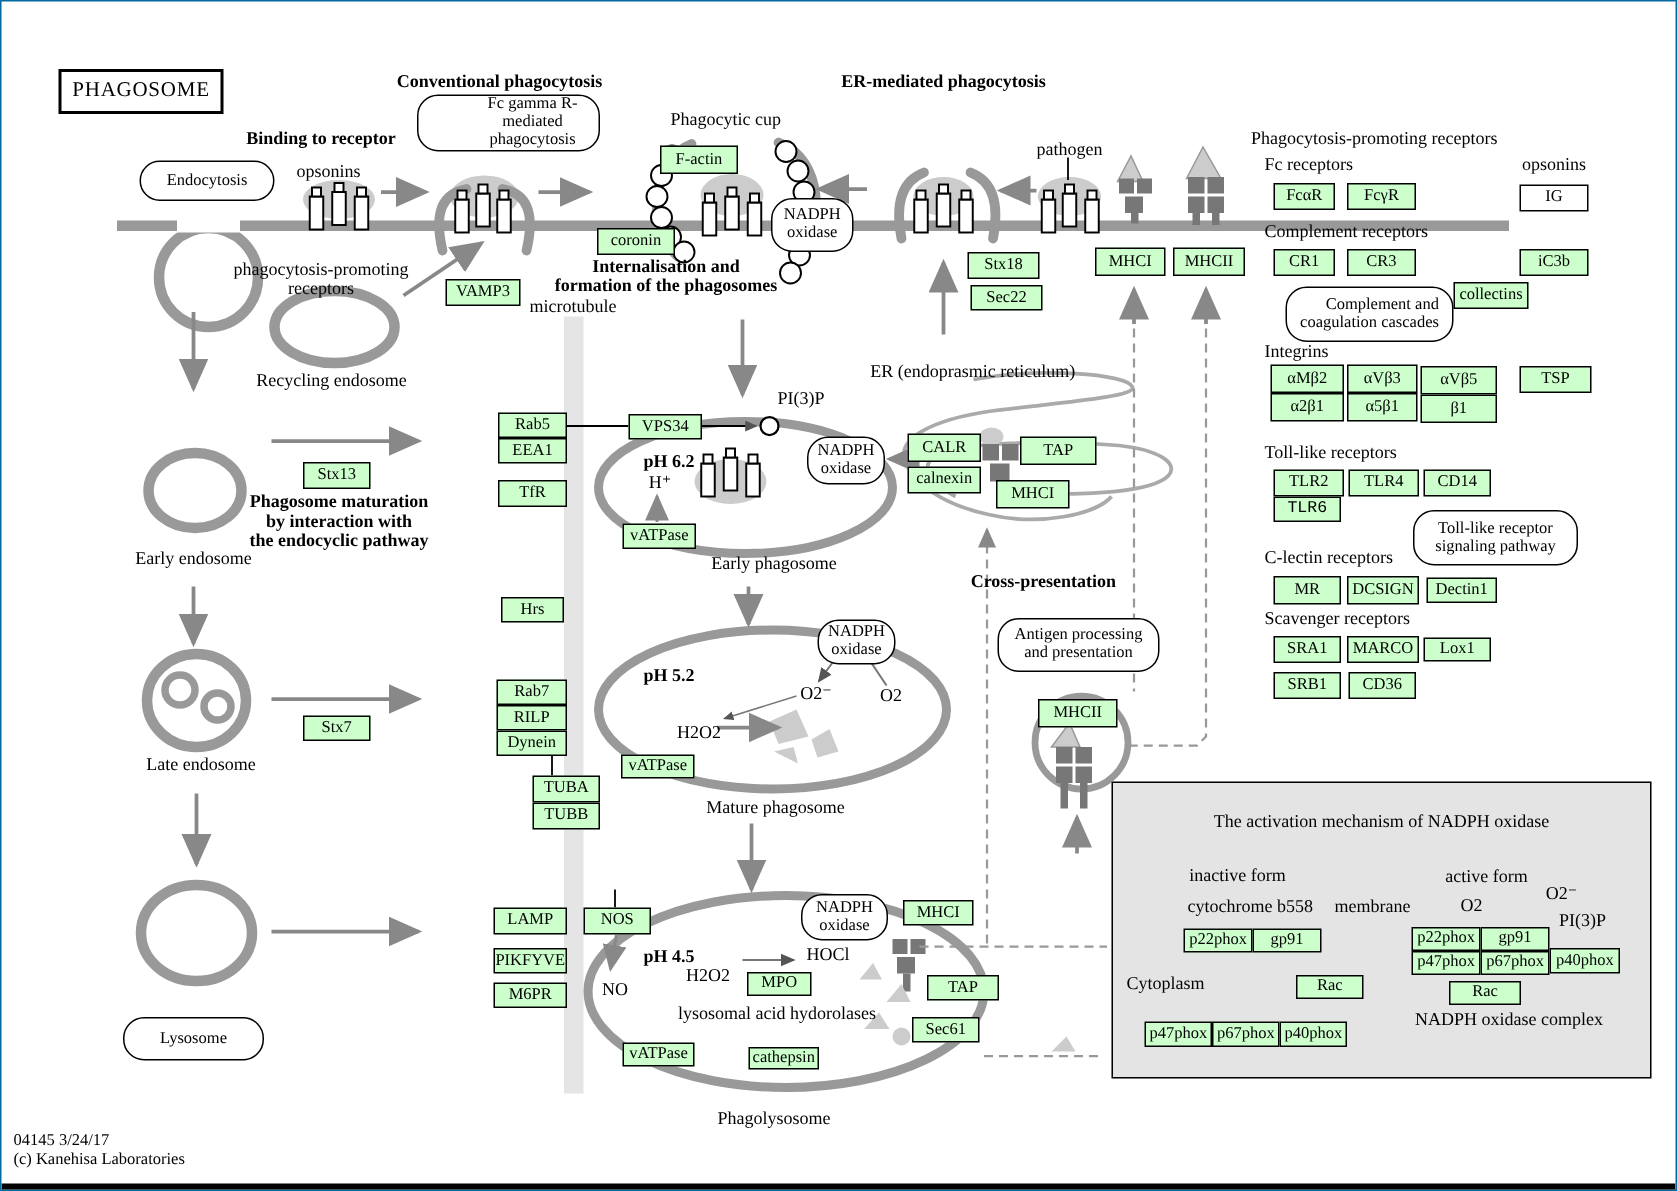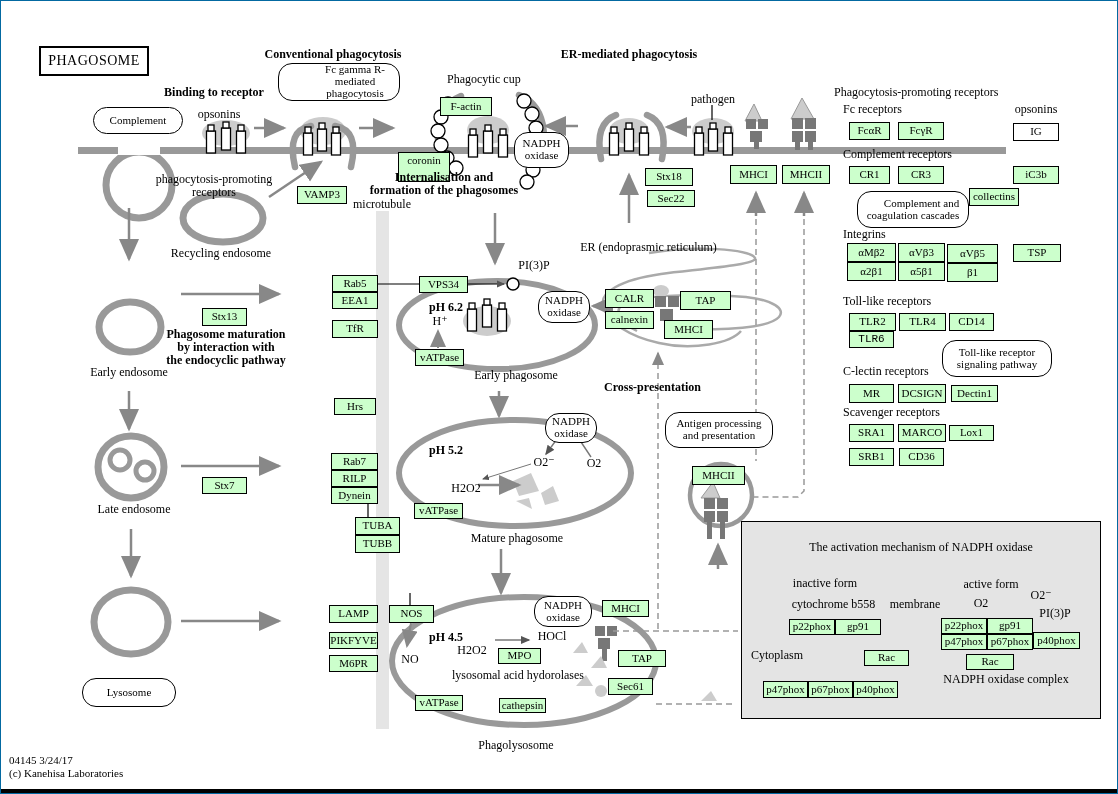--- a/index.html
+++ b/index.html
@@ -247,21 +247,21 @@
   </svg>
 
   <div id="inset"></div>
 
   <div id="title-box">
       <span>PHAGOSOME</span>
     </div>
 
   <div class="layer" id="nodes-layer">
       <div class="gene-box" style="left: 296px; top: 185px; width: 50px; height: 18px; line-height: 15px;">VAMP3</div>
-      <div class="gene-box" style="left: 397px; top: 151px; width: 52px; height: 30px; line-height: 15px;">coronin</div>
+      <div class="gene-box" style="left: 397px; top: 151px; width: 52px; height: 18px; line-height: 15px;">coronin</div>
       <div class="gene-box" style="left: 439px; top: 96px; width: 52px; height: 19px; line-height: 16px;">F-actin</div>
       <div class="gene-box" style="left: 644px; top: 167px; width: 48px; height: 18px; line-height: 15px;">Stx18</div>
       <div class="gene-box" style="left: 646px; top: 189px; width: 48px; height: 17px; line-height: 14px;">Sec22</div>
       <div class="gene-box" style="left: 729px; top: 164px; width: 47px; height: 19px; line-height: 16px;">MHCI</div>
       <div class="gene-box" style="left: 781px; top: 164px; width: 48px; height: 19px; line-height: 16px;">MHCII</div>
       <div class="gene-box" style="left: 848px; top: 121px; width: 41px; height: 18px; line-height: 15px;">FcαR</div>
       <div class="gene-box" style="left: 897px; top: 121px; width: 46px; height: 18px; line-height: 15px;">FcγR</div>
       <div class="gene-box" style="left: 1012px; top: 122px; width: 46px; height: 18px; line-height: 15px; background: rgb(255, 255, 255);">IG</div>
       <div class="gene-box" style="left: 848px; top: 165px; width: 41px; height: 18px; line-height: 15px;">CR1</div>
       <div class="gene-box" style="left: 897px; top: 165px; width: 46px; height: 18px; line-height: 15px;">CR3</div>
@@ -320,21 +320,21 @@
       <div class="gene-box" style="left: 863px; top: 649px; width: 45px; height: 16px; line-height: 13px;">Rac</div>
       <div class="gene-box" style="left: 762px; top: 680px; width: 45px; height: 17px; line-height: 14px;">p47phox</div>
       <div class="gene-box" style="left: 807px; top: 680px; width: 45px; height: 17px; line-height: 14px;">p67phox</div>
       <div class="gene-box" style="left: 852px; top: 680px; width: 45px; height: 17px; line-height: 14px;">p40phox</div>
       <div class="gene-box" style="left: 940px; top: 617px; width: 46px; height: 16px; line-height: 13px;">p22phox</div>
       <div class="gene-box" style="left: 986px; top: 617px; width: 46px; height: 16px; line-height: 13px;">gp91</div>
       <div class="gene-box" style="left: 940px; top: 633px; width: 46px; height: 16px; line-height: 13px;">p47phox</div>
       <div class="gene-box" style="left: 986px; top: 633px; width: 46px; height: 16px; line-height: 13px;">p67phox</div>
       <div class="gene-box" style="left: 1032px; top: 631px; width: 47px; height: 17px; line-height: 14px;">p40phox</div>
       <div class="gene-box" style="left: 965px; top: 653px; width: 48px; height: 16px; line-height: 13px;">Rac</div>
-      <div class="map-box" style="left: 92px; top: 106px; width: 90px; height: 27px;">Complement</div>
+      <div class="map-box" style="left: 92px; top: 106px; width: 90px; height: 27px;">Endocytosis</div>
       <div class="map-box" style="left: 277px; top: 62px; width: 122px; height: 38px; padding-left: 32px;">Fc gamma R-mediated
 phagocytosis</div>
       <div class="map-box" style="left: 513px; top: 131px; width: 55px; height: 36px;">NADPH
 oxidase</div>
       <div class="map-box" style="left: 537px; top: 290px; width: 52px; height: 32px;">NADPH
 oxidase</div>
       <div class="map-box" style="left: 544px; top: 412px; width: 52px; height: 30px;">NADPH
 oxidase</div>
       <div class="map-box" style="left: 533px; top: 595px; width: 58px; height: 31px;">NADPH
 oxidase</div>
@@ -362,21 +362,21 @@
       <div class="txt" style="left: 565px; top: 240px; width: 165px; text-align: center;">ER (endoprasmic reticulum)</div>
       <div class="txt" style="left: 68px; top: 365px; width: 120px; text-align: center;">Early endosome</div>
       <div class="txt b" style="left: 145px; top: 327px; width: 160px; text-align: center;">Phagosome maturation
 by interaction with
 the endocyclic pathway</div>
       <div class="txt" style="left: 73px; top: 502px; width: 120px; text-align: center;">Late endosome</div>
       <div class="txt" style="left: 508px; top: 258px; width: 50px; text-align: center;">PI(3)P</div>
       <div class="txt b" style="left: 420px; top: 300px; width: 50px; text-align: center;">pH 6.2</div>
       <div class="txt" style="left: 424px; top: 314px; width: 30px; text-align: center;">H⁺</div>
       <div class="txt" style="left: 455px; top: 368px; width: 120px; text-align: center;">Early phagosome</div>
-      <div class="txt b" style="left: 603px; top: 380px; width: 140px; text-align: left;">Cross-presentation</div>
+      <div class="txt b" style="left: 603px; top: 380px; width: 140px; text-align: right;">Cross-presentation</div>
       <div class="txt b" style="left: 420px; top: 443px; width: 50px; text-align: center;">pH 5.2</div>
       <div class="txt" style="left: 525px; top: 455px; width: 36px; text-align: center;">O2⁻</div>
       <div class="txt" style="left: 578px; top: 456px; width: 30px; text-align: center;">O2</div>
       <div class="txt" style="left: 440px; top: 481px; width: 50px; text-align: center;">H2O2</div>
       <div class="txt" style="left: 446px; top: 531px; width: 140px; text-align: center;">Mature phagosome</div>
       <div class="txt b" style="left: 420px; top: 630px; width: 50px; text-align: center;">pH 4.5</div>
       <div class="txt" style="left: 448px; top: 643px; width: 46px; text-align: center;">H2O2</div>
       <div class="txt" style="left: 528px; top: 629px; width: 46px; text-align: center;">HOCl</div>
       <div class="txt" style="left: 394px; top: 652px; width: 30px; text-align: center;">NO</div>
       <div class="txt" style="left: 427px; top: 668px; width: 180px; text-align: center;">lysosomal acid hydorolases</div>

